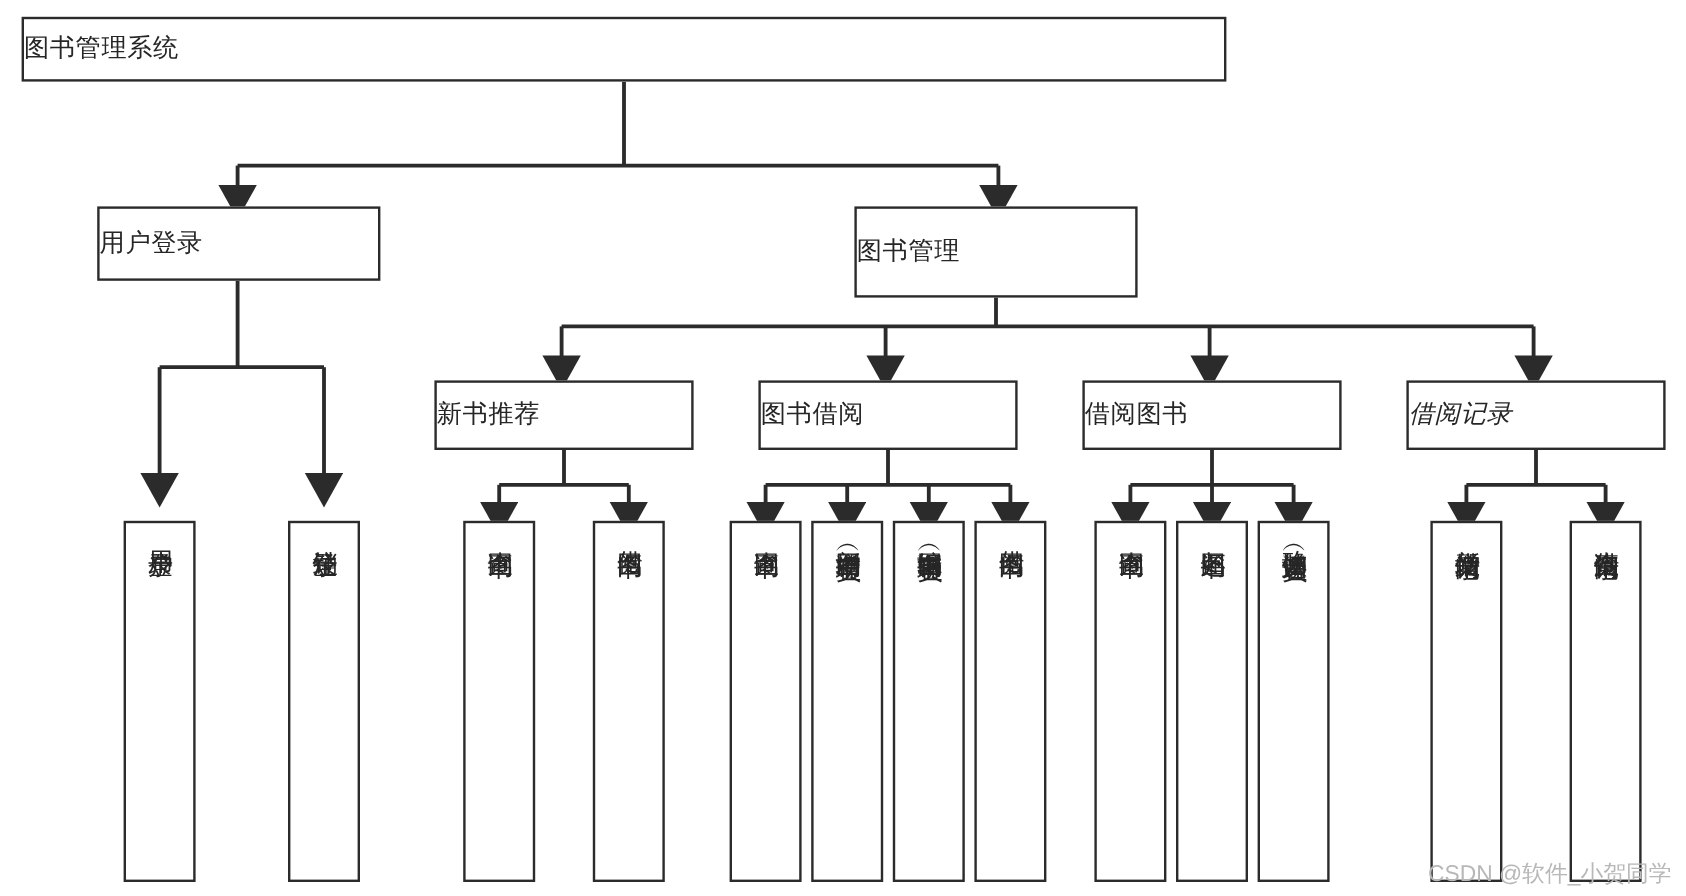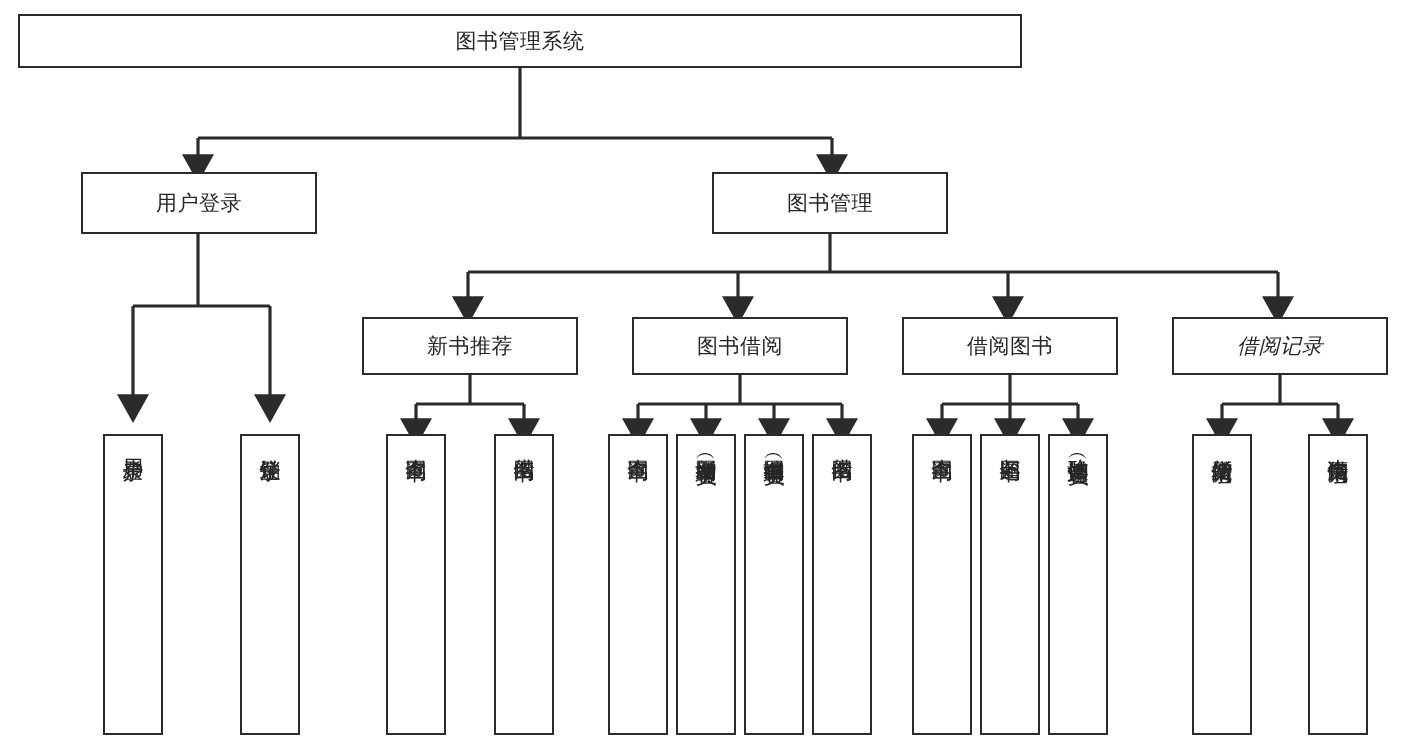--- a/index.html
+++ b/index.html
@@ -26,21 +26,20 @@
     height: 747px;
     pointer-events: none;
   }
   .node {
     position: absolute;
     box-sizing: border-box;
     background: #ffffff;
     border: 2px solid #2b2b2b;
     display: flex;
     align-items: center;
-    justify-content: center;
     z-index: 2;
   }
   .node .label {
     font-size: 21px;
     line-height: 1.18;
     color: #262626;
     letter-spacing: 0.5px;
     white-space: nowrap;
   }
   .node.root .label { font-size: 21px; }
@@ -128,21 +127,21 @@
     </g>
   </svg>
 
   <div class="node root" style="left:18px; top:14px; width:1004px; height:54px;">
     <span class="label">图书管理系统</span>
   </div>
 
   <div class="node lvl2" style="left:81px; top:172px; width:236px; height:62px;">
     <span class="label">用户登录</span>
   </div>
-  <div class="node lvl2" style="left:712px; top:172px; width:236px; height:62px;">
+  <div class="node lvl2" style="left:712px; top:172px; width:236px; height:76px;">
     <span class="label">图书管理</span>
   </div>
 
   <div class="node lvl3" style="left:362px; top:317px; width:216px; height:58px;">
     <span class="label">新书推荐</span>
   </div>
   <div class="node lvl3" style="left:632px; top:317px; width:216px; height:58px;">
     <span class="label">图书借阅</span>
   </div>
   <div class="node lvl3" style="left:902px; top:317px; width:216px; height:58px;">
@@ -189,14 +188,15 @@
     <span class="label">确认归还（管理员）</span>
   </div>
 
   <div class="node leaf" style="left:1192px; top:434px; width:60px; height:301px;">
     <span class="label">新增借阅记录</span>
   </div>
   <div class="node leaf" style="left:1308px; top:434px; width:60px; height:301px;">
     <span class="label">查询借阅记录</span>
   </div>
 
+  <div id="watermark">CSDN @软件_小贺同学</div>
 
 </div>
 
 </body></html>

